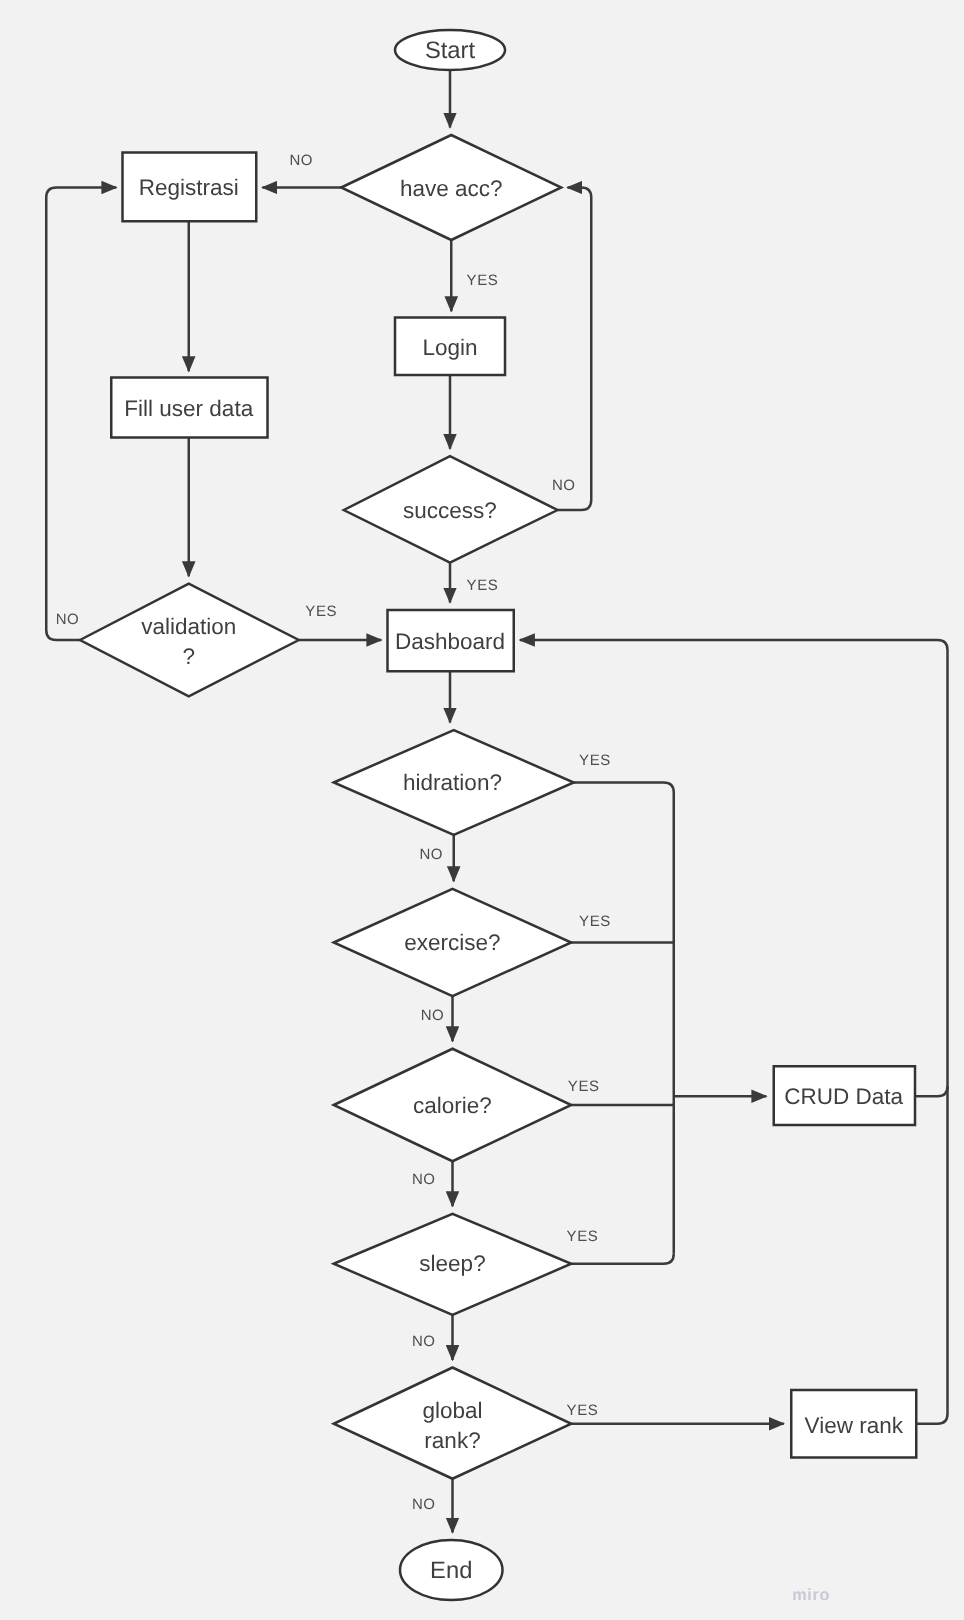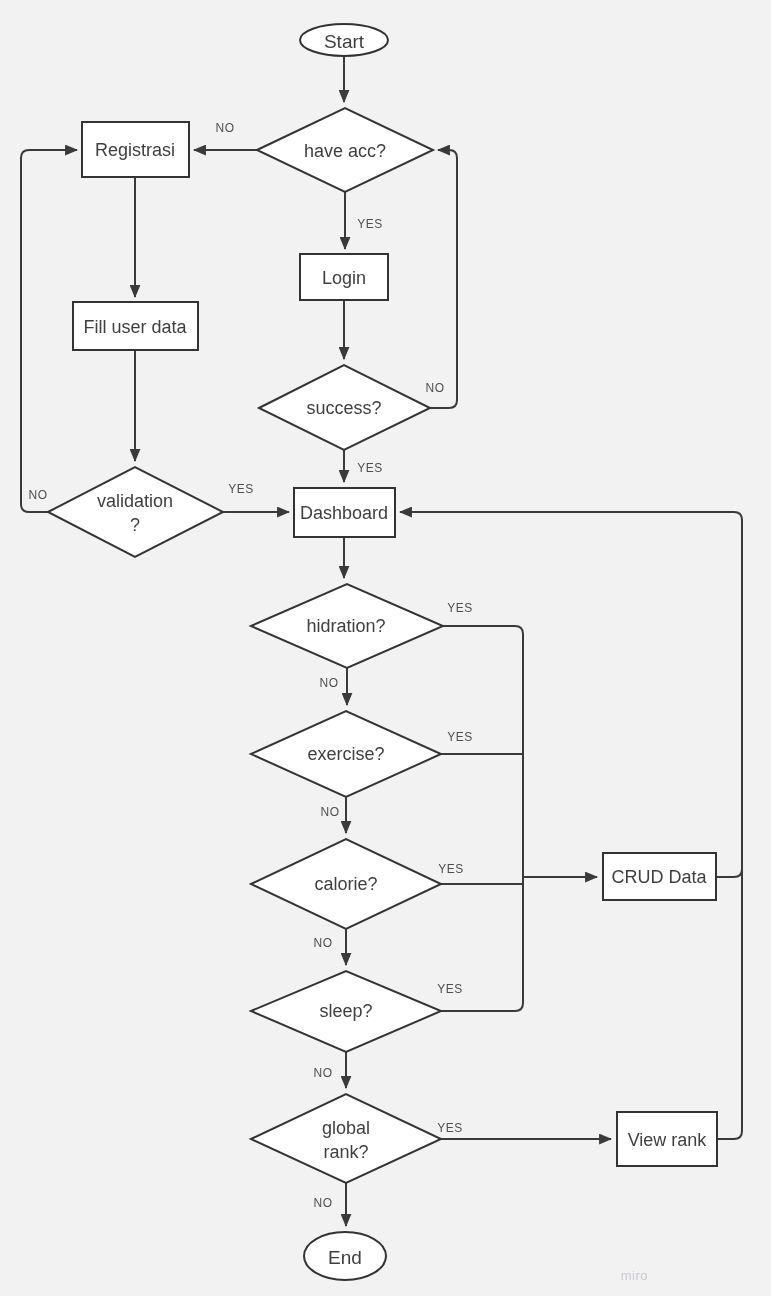--- a/index.html
+++ b/index.html
@@ -8,20 +8,21 @@
     width: 771px;
     height: 1296px;
     background: #f2f2f3;
     overflow: hidden;
     font-family: "Liberation Sans", sans-serif;
   }
   .canvas {
     position: relative;
     width: 659px;
     height: 1296px;
+    padding-left: 16px;
   }
   svg { display: block; }
   .edge {
     fill: none;
     stroke: #3a3a3a;
     stroke-width: 2;
   }
   .shape {
     fill: #ffffff;
     stroke: #333333;
@@ -41,21 +42,21 @@
     text-anchor: middle;
     dominant-baseline: central;
     letter-spacing: 0.5px;
     font-family: "Liberation Sans", sans-serif;
   }
   .watermark {
     position: absolute;
     right: 11px;
     bottom: 13px;
     font-size: 13px;
-    font-weight: normal;
+    font-weight: bold;
     letter-spacing: 0.5px;
     color: #c7c9d4;
     user-select: none;
   }
 </style>
 </head>
 <body>
 
 <div class="canvas">
   <svg width="771" height="1296" viewBox="0 0 771 1296">

